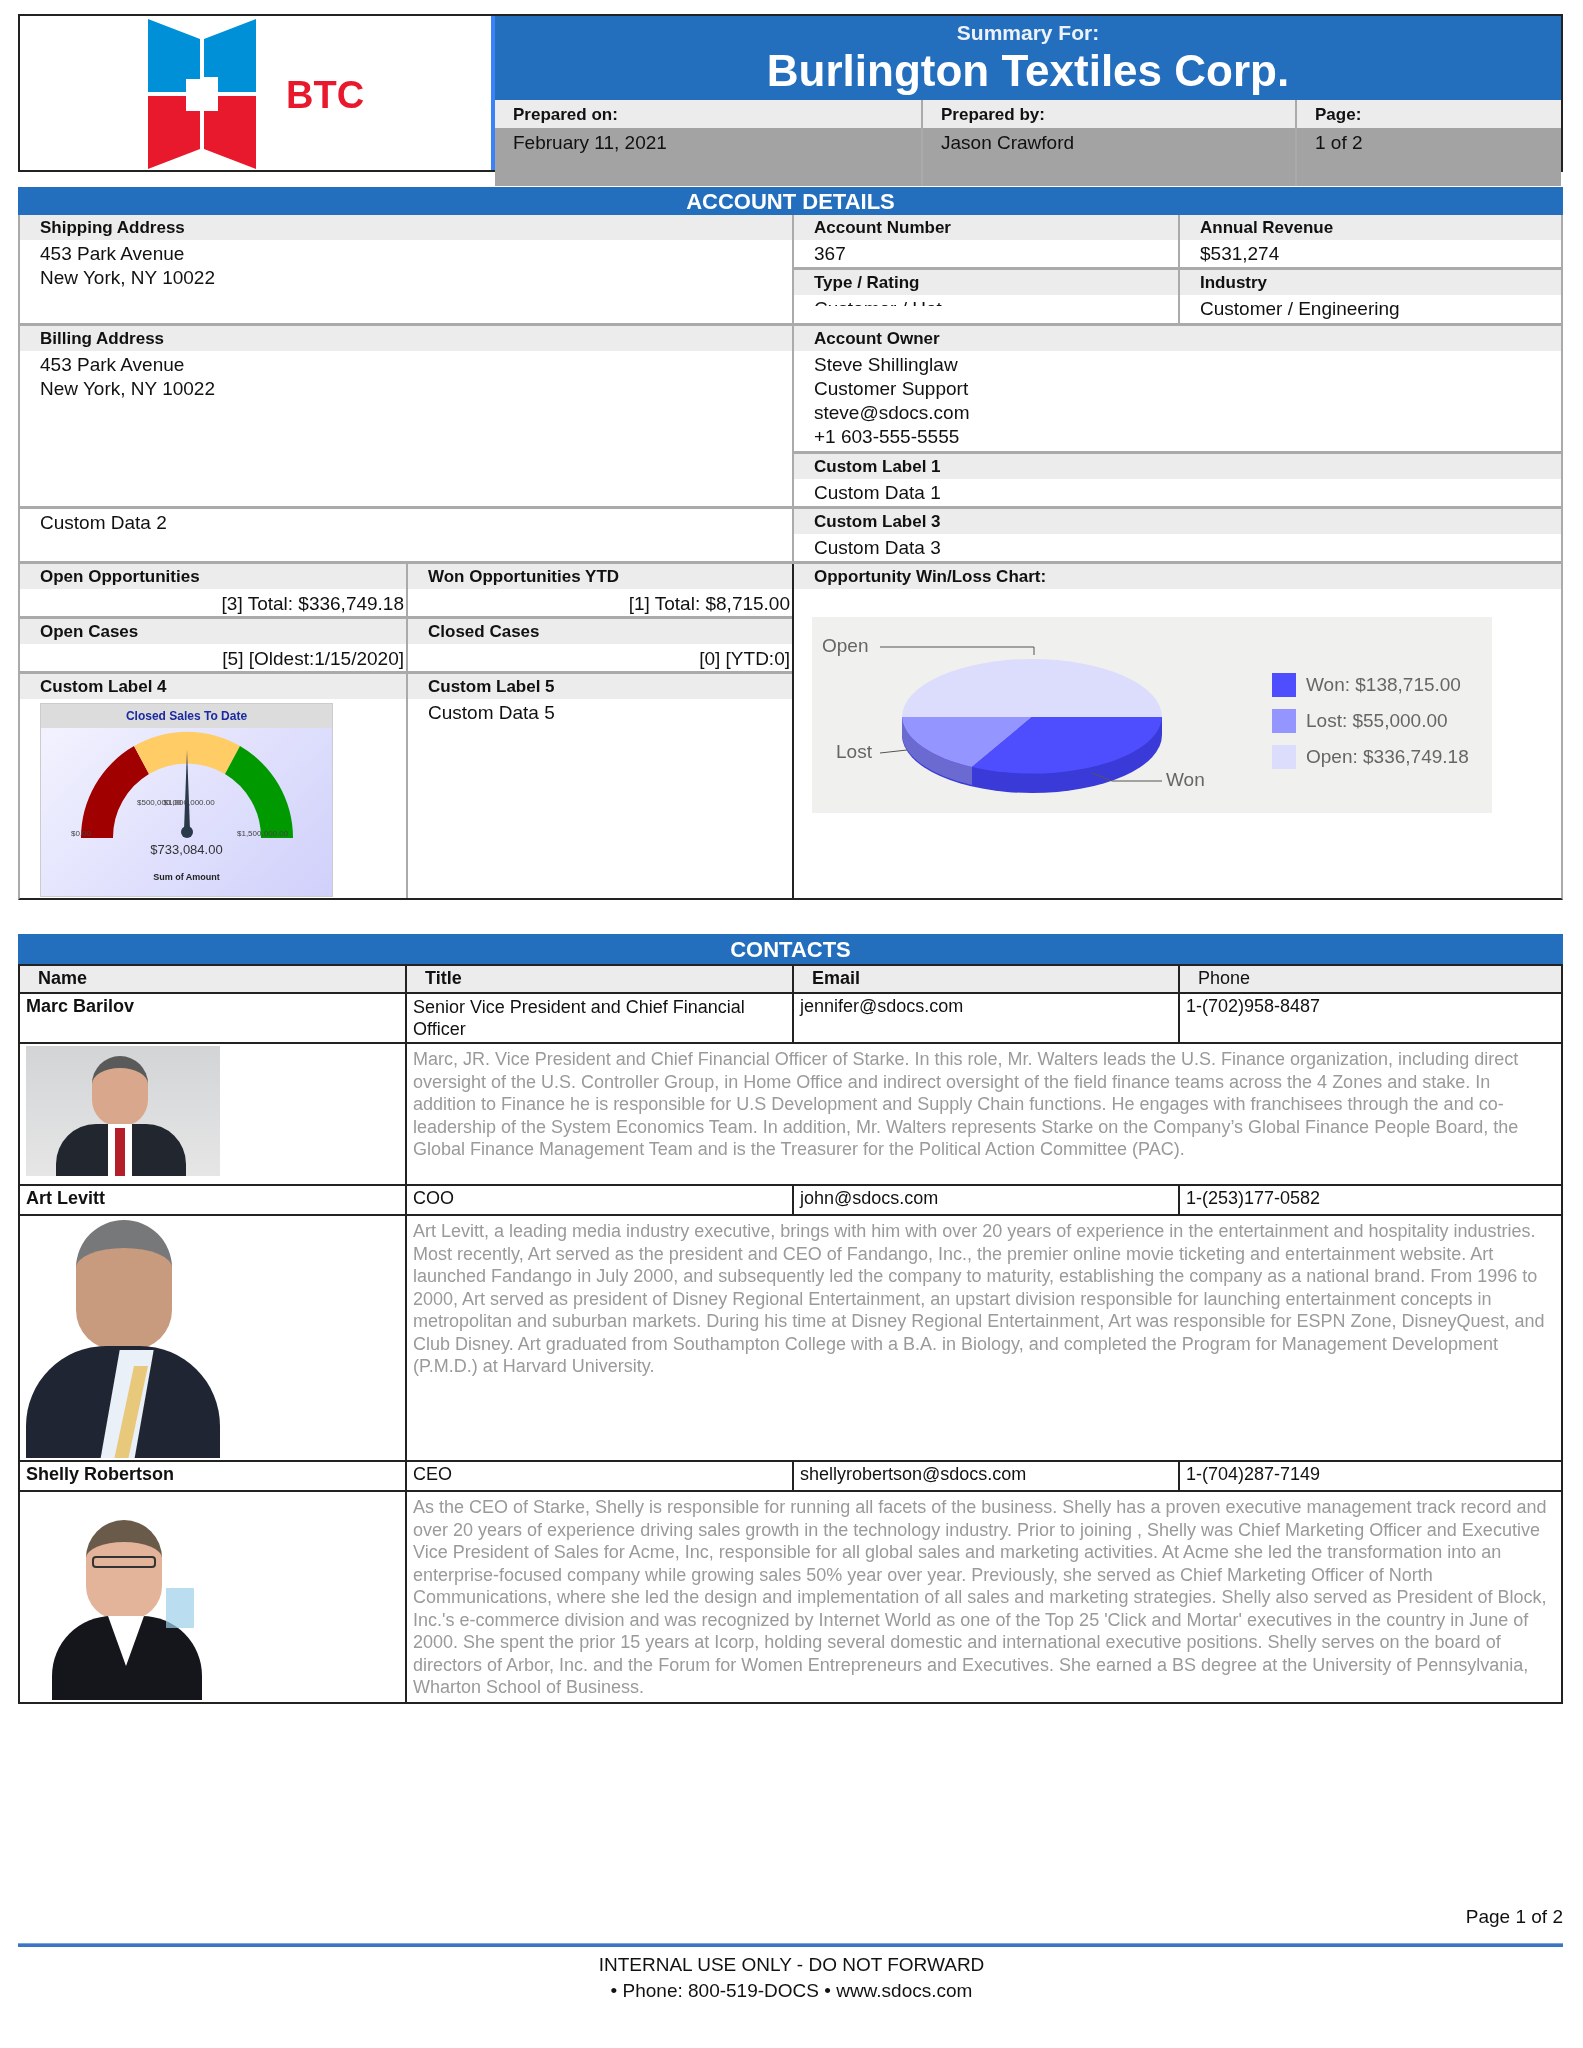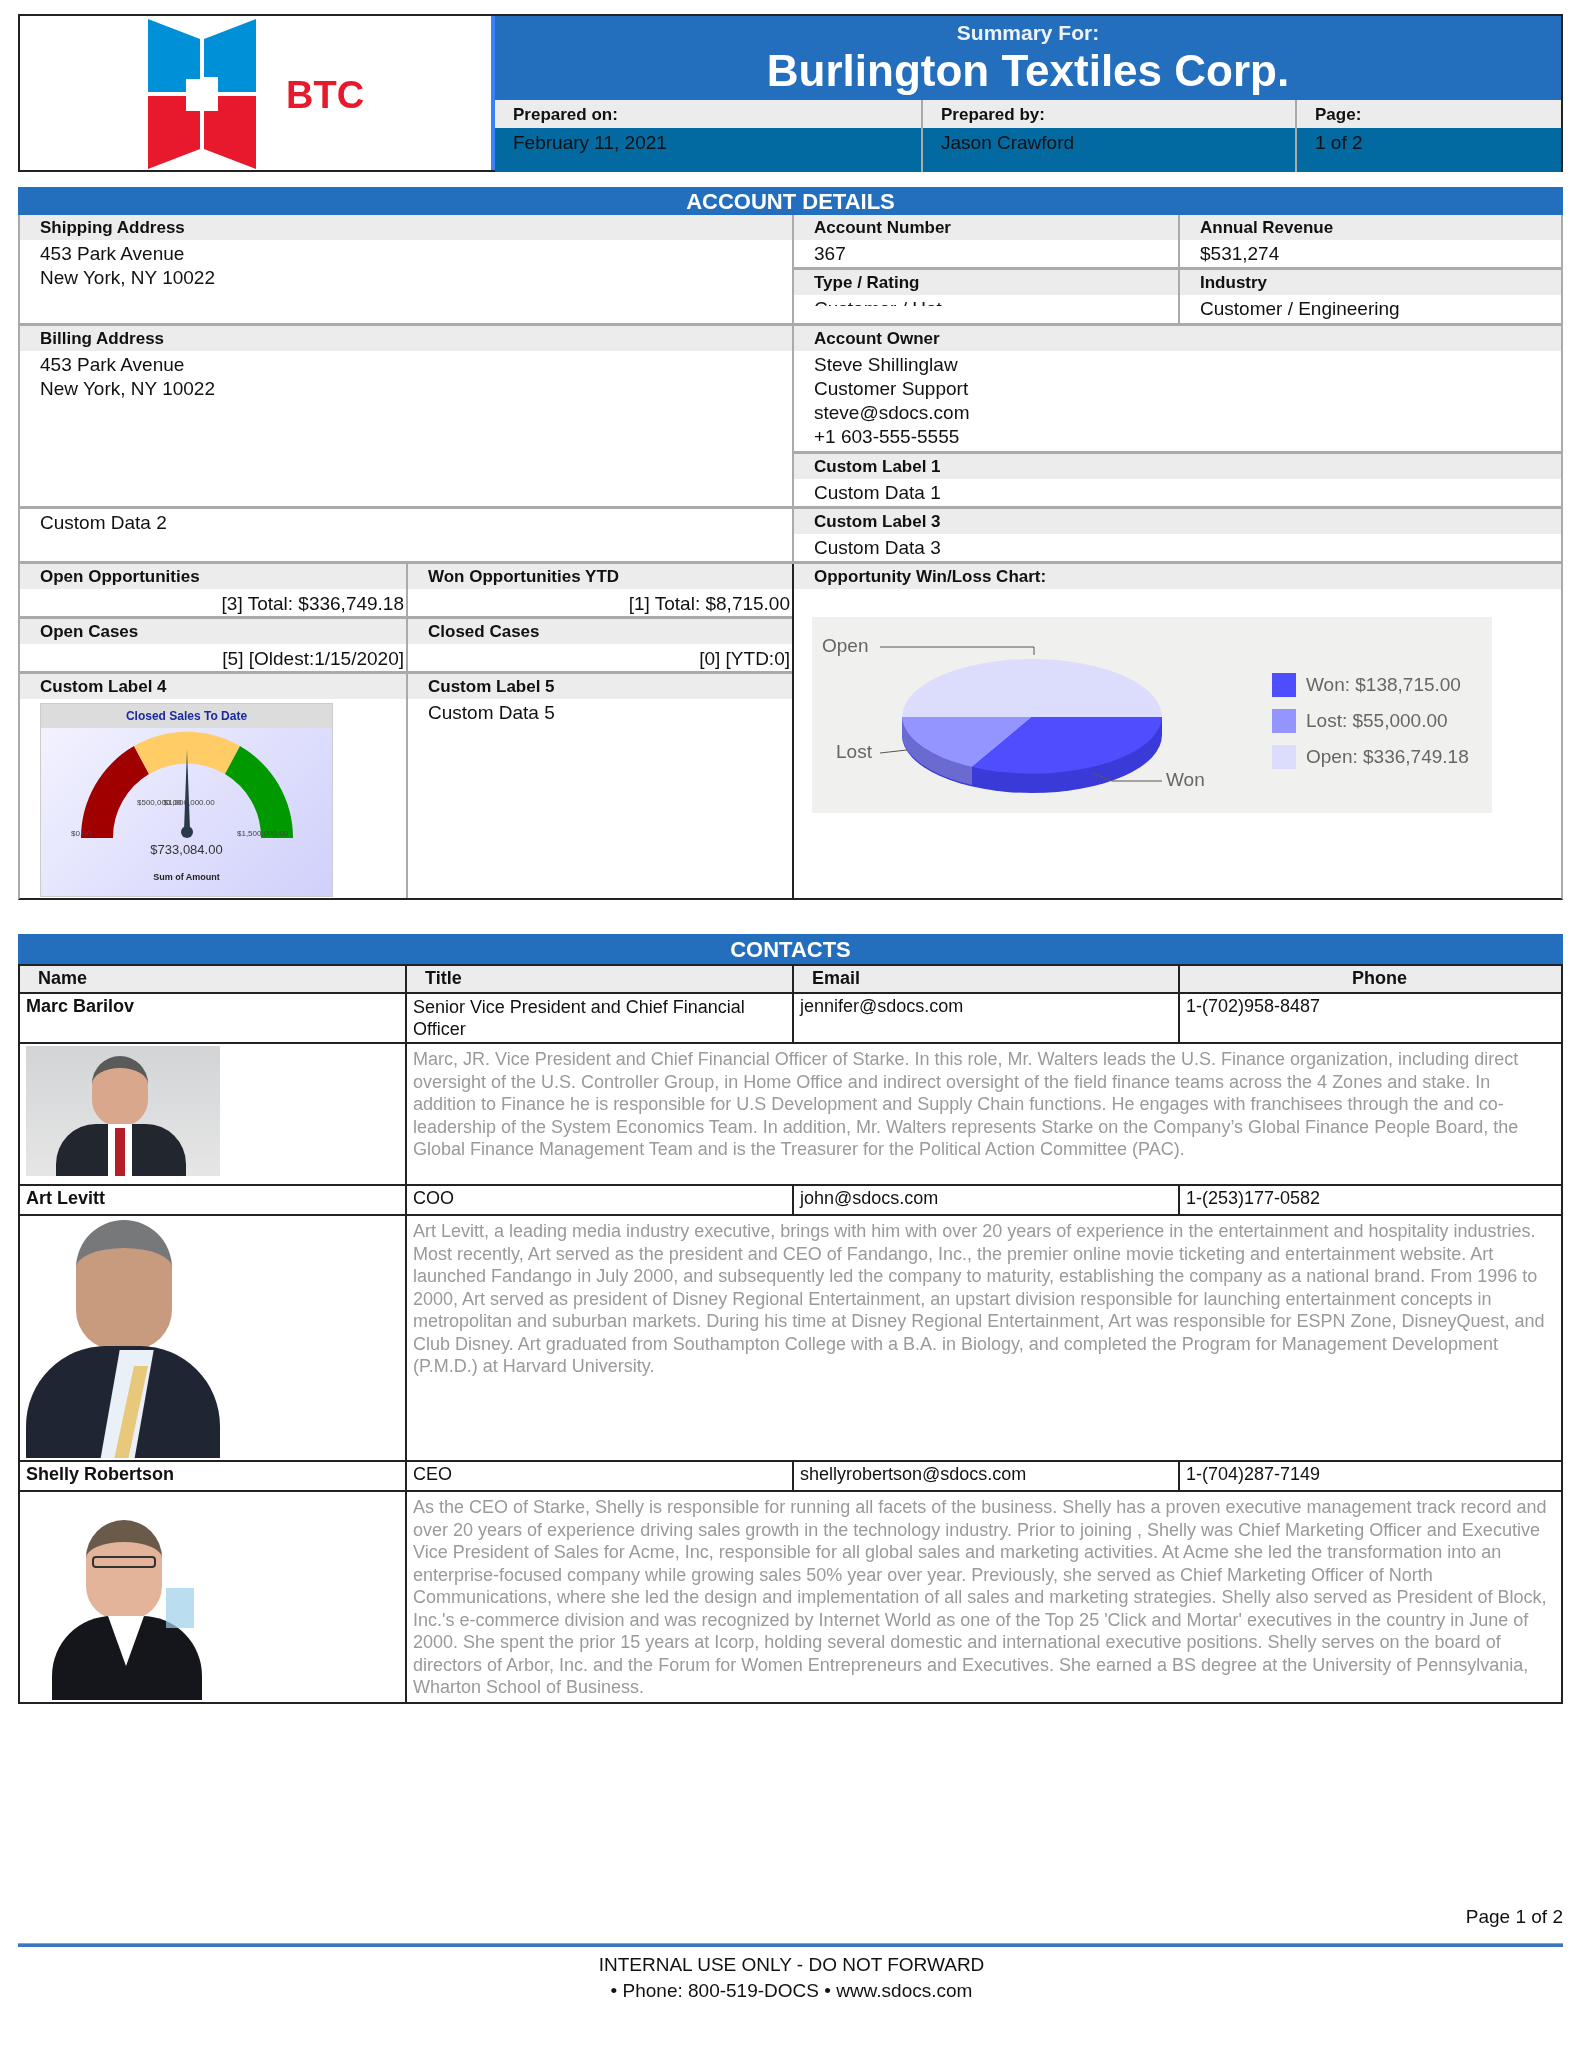--- a/index.html
+++ b/index.html
@@ -5,21 +5,21 @@
   * { box-sizing: border-box; margin: 0; padding: 0; }
   body { width: 1583px; height: 2048px; background: #ffffff; font-family: "Liberation Sans", sans-serif; color: #111; position: relative; overflow: hidden; }
   .abs { position: absolute; }
 
   
   .hdr { left: 18px; top: 14px; width: 1545px; height: 158px; border: 2px solid #222; border-top-color:#222; }
   .logo-box { left: 0; top: 0; width: 475px; height: 154px; border-right: 4px solid #3b82f6; background:#fff; }
   .title-box { left: 475px; top: 0; width: 1066px; height: 97px; background: #236fbe; color: #fff; text-align: center; }
   .title-box .sub { font-size: 21px; font-weight: bold; margin-top: 5px; color: #eef3fb; }
   .title-box .main { font-size: 44px; font-weight: bold; margin-top: 1px; letter-spacing: 0px; }
-  .info { top: 84px; height: 72px; background: #0369a1; }
+  .info { top: 84px; height: 86px; background: #a3a3a3; }
   .info .lbl { background: #ececec; height: 28px; font-weight: bold; font-size: 17px; padding: 5px 0 0 18px; }
   .info .val { font-size: 19px; padding: 4px 0 0 18px; }
   .info.c1 { left: 475px; width: 428px; border-right: 2px solid #aaa; }
   .info.c2 { left: 903px; width: 374px; border-right: 2px solid #aaa; }
   .info.c3 { left: 1277px; width: 264px; }
 
   
   .bar { left: 18px; width: 1545px; background: #236fbe; color: #fff; font-weight: bold; text-align: center; font-size: 22px; }
 
   
@@ -234,21 +234,21 @@
 </div>
 
 <div class="abs bar" style="top:934px;height:30px;padding-top:3px;">CONTACTS</div>
 
 <div class="abs ctable">
 
   <div class="crow" style="top:0;height:30px;background:#ececec;border-top:2px solid #222;">
     <div class="c" style="left:0;width:387px;font-weight:bold;padding-left:18px;">Name</div>
     <div class="c" style="left:387px;width:387px;font-weight:bold;padding-left:18px;">Title</div>
     <div class="c" style="left:774px;width:386px;font-weight:bold;padding-left:18px;">Email</div>
-    <div class="c" style="left:1160px;width:381px;font-weight:bold;padding-left:18px;text-align:center;">Phone</div>
+    <div class="c" style="left:1160px;width:381px;font-weight:normal;padding-left:18px;">Phone</div>
   </div>
 
   <div class="crow" style="top:30px;height:50px;">
     <div class="c" style="left:0;width:387px;font-weight:bold;">Marc Barilov</div>
     <div class="c" style="left:387px;width:387px;line-height:22px;">Senior Vice President and Chief Financial Officer</div>
     <div class="c" style="left:774px;width:386px;">jennifer@sdocs.com</div>
     <div class="c" style="left:1160px;width:381px;">1-(702)958-8487</div>
   </div>
   <div class="crow" style="top:80px;height:142px;">
     <div class="c" style="left:0;width:387px;padding:2px 0 0 6px;">

